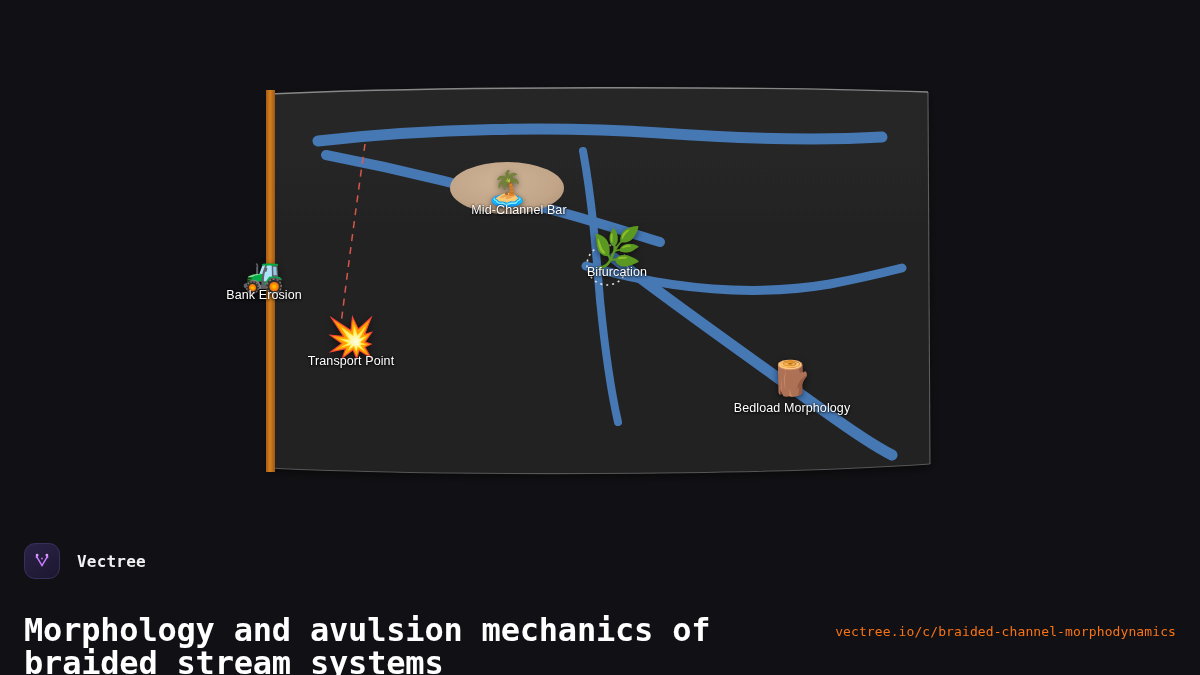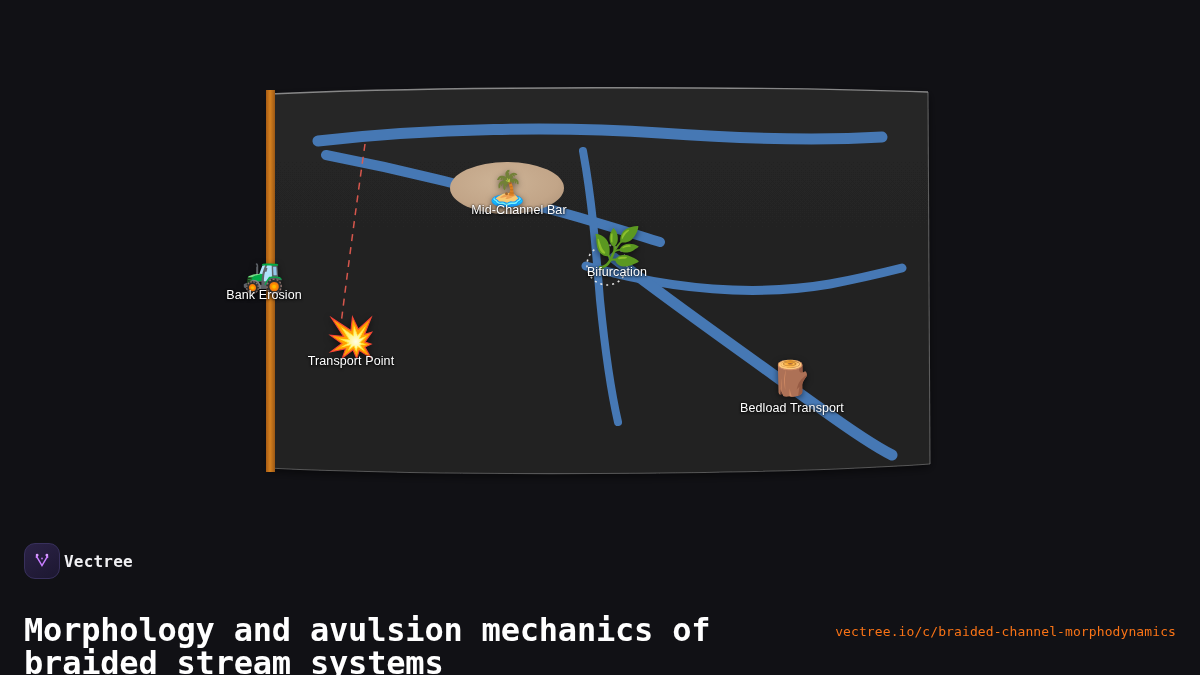--- a/index.html
+++ b/index.html
@@ -66,21 +66,21 @@
     top: 520px;
     width: 1200px;
     height: 155px;
   }
   #brand-row {
     position: absolute;
     left: 24px;
     top: 23px;
     display: flex;
     align-items: center;
-    gap: 4px;
+    gap: 17px;
   }
   #brand-logo {
     width: 34px;
     height: 34px;
     border-radius: 11px;
     background: linear-gradient(150deg, #2b2246 0%, #231c3a 55%, #1c1730 100%);
     border: 1px solid #38305c;
     display: flex;
     align-items: center;
     justify-content: center;
@@ -199,21 +199,21 @@
       <div class="marker" style="left: 351px; top: 337px;">
         <span class="glyph" style="font-size: 40px;">💥</span>
         <span class="caption" style="top: 38px;">Transport Point</span>
       </div>
       <div class="marker" style="left: 617px; top: 248px;">
         <span class="glyph" style="font-size: 40px;">🌿</span>
         <span class="caption" style="top: 38px;">Bifurcation</span>
       </div>
       <div class="marker" style="left: 792px; top: 378px;">
         <span class="glyph" style="font-size: 34px;">🪵</span>
-        <span class="caption" style="top: 41px;">Bedload Transport</span>
+        <span class="caption" style="top: 41px;">Bedload Morphology</span>
       </div>
     </div>
 </div>
 
 <div id="footer">
 
   <div id="brand-row">
     <div id="brand-logo">
       <svg width="20" height="20" viewBox="0 0 20 20" aria-hidden="true">
         <g stroke="#c77dff" stroke-width="1.5" fill="none" stroke-linecap="round">

